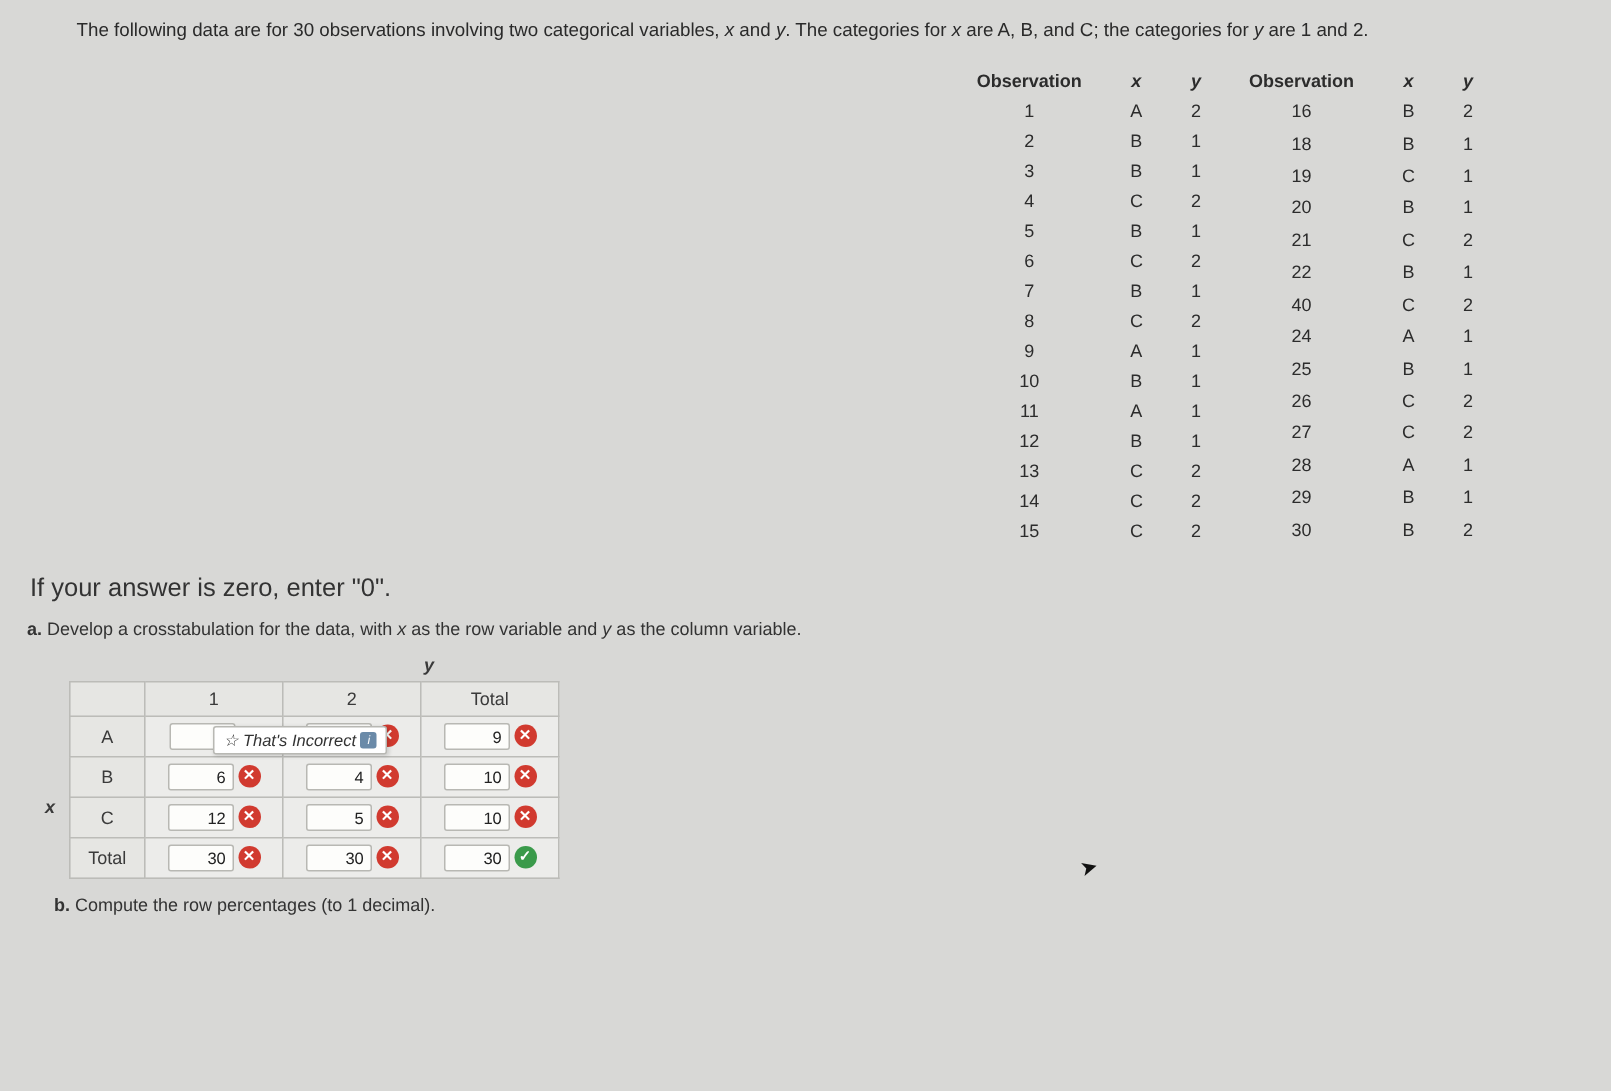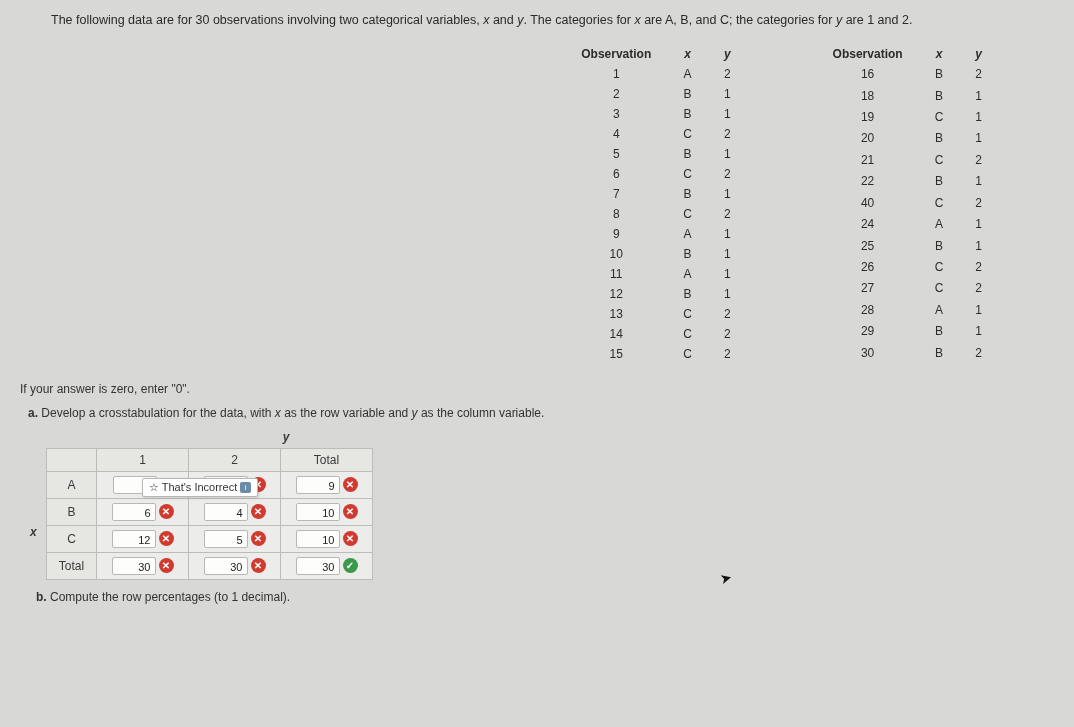--- a/index.html
+++ b/index.html
@@ -18,34 +18,33 @@
     font-size: 12.5px;
     color: #2a2a2a;
     margin-bottom: 14px;
     line-height: 1.4;
     margin-left: 35px;
   }
   .italic { font-style: italic; }
   .data-area {
     display: flex;
     justify-content: flex-end;
-    gap: 70px;
     padding-right: 60px;
     margin-bottom: 18px;
   }
   .obs-table { border-collapse: collapse; }
   .obs-table th, .obs-table td {
     padding: 3px 16px;
     text-align: center;
     font-size: 12px;
     color: #2c2c2c;
   }
   .obs-table th { font-weight: bold; }
-  .instructions { font-size: 12px; color: #333; margin: 8px 0 10px 4px; }
-  .part-a { font-size: 12px; color: #333; margin: 4px 0 10px 12px; }
+  .instructions { font-size: 17px; color: #333; margin: 8px 0 10px 4px; }
+  .part-a { font-size: 12px; color: #333; margin: 4px 0 10px 2px; }
   .part-a .label { font-weight: bold; }
   .crosstab-zone {
     margin-left: 30px;
     position: relative;
     width: 420px;
   }
   .col-header {
     text-align: center;
     font-style: italic;
     font-weight: bold;
@@ -124,20 +123,21 @@
     border: 1px solid #b8b8b3;
     border-radius: 2px;
     font-size: 11px;
     color: #333;
     padding: 2px 6px;
     left: 96px;
     top: 48px;
     box-shadow: 1px 1px 3px rgba(0,0,0,0.15);
     z-index: 2;
     white-space: nowrap;
+    font-style: italic;
   }
   .tooltip .tiny-icon {
     display: inline-block;
     width: 11px; height: 11px;
     background: #6a8aa8;
     color: #fff;
     font-size: 8px;
     line-height: 11px;
     text-align: center;
     border-radius: 2px;

